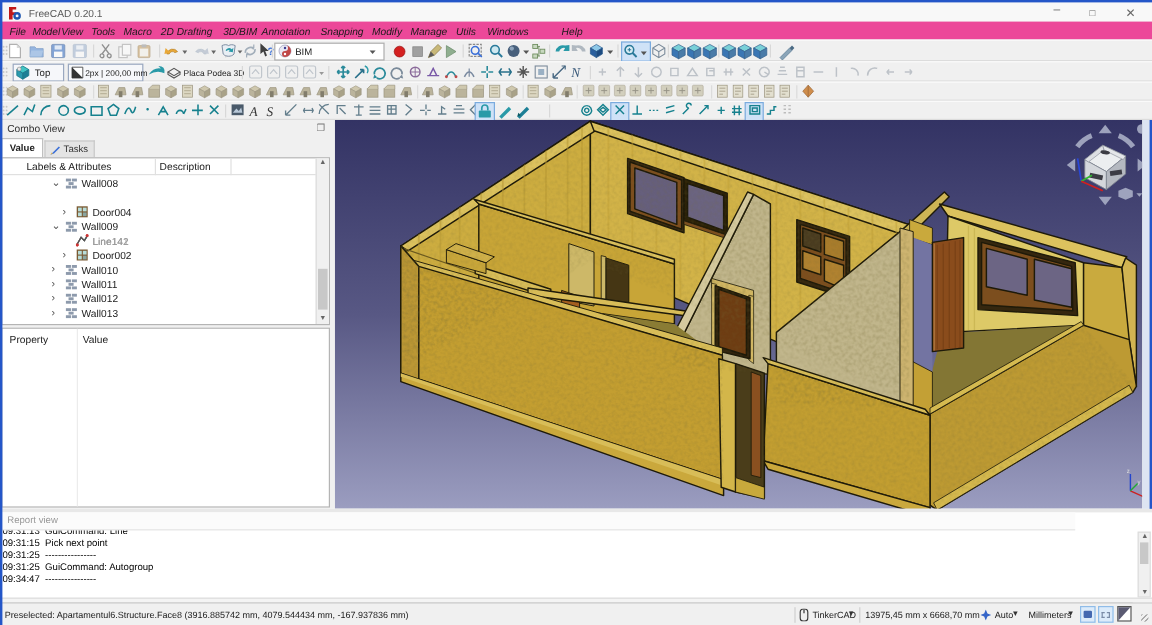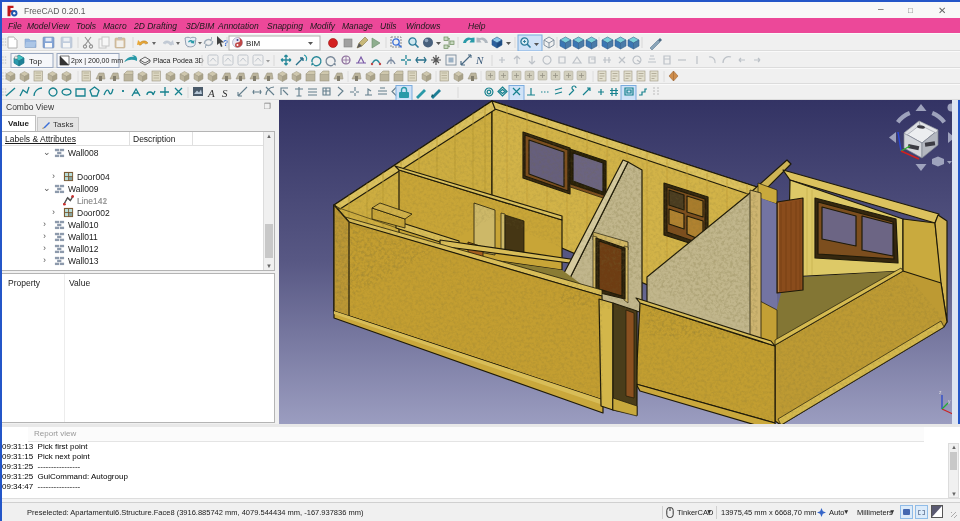--- a/index.html
+++ b/index.html
@@ -757,21 +757,21 @@
         <div style="position:absolute;left:37px;top:3px;width:42px;height:14px;background:#e4e4e4;border:1px solid #c8c8c8;border-bottom:none;font-size:8px;color:#333;padding-top:2px;">
           <svg style="position:absolute;left:3px;top:2px;" width="10" height="10" viewBox="0 0 10 10">
               <path d="M1 9 L3 7 L8 2 L9 3 L4 8 Z" fill="#3a6fd8"></path>
               <path d="M1 9 L3 8 L2 7 Z" fill="#e8b84a"></path>
             </svg>
           <span style="margin-left:15px;">Tasks</span>
         </div>
       </div>
       <div id="tree" style="position:absolute;left:1px;top:31px;width:274px;height:140px;background:#fff;border:1px solid #b4b4b4;font-size:8.5px;color:#1a1a1a;">
         <div style="position:absolute;left:0;top:0;width:272px;height:14px;border-bottom:1px solid #e0e0e0;">
-          <span style="position:absolute;left:3px;top:2px;text-decoration:underline;">Labels &amp; Attributes</span>
+          <span style="position:absolute;left:20px;top:2px;">Labels &amp; Attributes</span>
           <span style="position:absolute;left:131px;top:2px;">Description</span>
           <div style="position:absolute;left:127px;top:0;width:1px;height:14px;background:#e0e0e0;"></div>
           <div style="position:absolute;left:190px;top:0;width:1px;height:14px;background:#e0e0e0;"></div>
         </div>
         <div id="rows" style="position:absolute;left:0;top:15px;width:260px;height:124px;">
           <div class="trow" style="top:0px;">
               <span class="arr" style="left:41px;">⌄</span>
               <svg class="ticon" style="left:52px;" viewBox="0 0 12 12">
                 <g fill="#8d9aac">
                   <rect x="1" y="2" width="4.6" height="2.6"></rect>
@@ -1109,41 +1109,41 @@
 <path d="M 663,309 L 669,303" stroke="#22aa33"></path>
 </g>
 <text x="660" y="294" font-size="5" fill="#ddd">z</text>
 <text x="669" y="303" font-size="5" fill="#ddd">y</text>
 <text x="675" y="318" font-size="5" fill="#ddd">x</text>
 </svg>
     </div>
     <div id="rightgut"></div>
   </div>
   <div id="report">
-    <div style="position:absolute;left:0;top:0;width:896px;height:15px;background:#fbfbfb;border-bottom:1px solid #e4e4e4;margin-left:28px;">
+    <div style="position:absolute;left:0;top:0;width:896px;height:15px;background:#fbfbfb;border-bottom:1px solid #e4e4e4;">
       <span style="position:absolute;left:6px;top:2px;font-size:8px;color:#999;">Report view</span>
     </div>
     <div style="position:absolute;left:2px;top:15px;width:944px;height:56px;overflow:hidden;font-size:8px;color:#000;line-height:10px;">
-      <div>09:31:13&nbsp;&nbsp;Pick first point</div>
+      <div style="margin-top:-4px;">09:31:13&nbsp;&nbsp;GuiCommand: Line</div>
       <div>09:31:15&nbsp;&nbsp;Pick next point</div>
       <div>09:31:25&nbsp;&nbsp;----------------</div>
       <div>09:31:25&nbsp;&nbsp;GuiCommand: Autogroup</div>
       <div>09:34:47&nbsp;&nbsp;----------------</div>
     </div>
     <div style="position:absolute;right:1px;top:16px;width:11px;height:55px;background:#f0f0f0;border:1px solid #dcdcdc;">
       <div style="position:absolute;top:0px;left:2px;font-size:6px;color:#666;">▲</div>
       <div style="position:absolute;bottom:0px;left:2px;font-size:6px;color:#666;">▼</div>
       <div style="position:absolute;top:8px;left:1px;width:7px;height:18px;background:#c8c8c8;"></div>
     </div>
     <div style="position:absolute;left:0;top:71px;width:960px;height:7px;background:#f4f4f4;border-top:1px solid #ddd;">
         <div style="position:absolute;left:2px;top:3px;width:942px;height:2.5px;background:#9a9a9a;"></div>
       </div>
   </div>
   <div id="statusbar">
-    <span style="position:absolute;left:4px;top:5px;margin-left:23px;">Preselected: Apartamentul6.Structure.Face8 (3916.885742 mm, 4079.544434 mm, -167.937836 mm)</span>
+    <span style="position:absolute;left:4px;top:5px;">Preselected: Apartamentul6.Structure.Face8 (3916.885742 mm, 4079.544434 mm, -167.937836 mm)</span>
     <div style="position:absolute;left:662px;top:3px;width:1px;height:13px;background:#d0d0d0;"></div>
     <svg style="position:absolute;left:666px;top:4px;" width="8" height="11" viewBox="0 0 8 11">
         <rect x="0.8" y="0.5" width="6.4" height="10" rx="2.8" fill="none" stroke="#333" stroke-width="1"></rect>
         <line x1="4" y1="1" x2="4" y2="4" stroke="#333" stroke-width="1"></line>
       </svg>
     <span style="position:absolute;left:677px;top:5px;">TinkerCAD</span>
       <span style="position:absolute;left:706px;top:5px;color:#333;font-size:6.5px;">▼</span>
     <div style="position:absolute;left:716px;top:3px;width:1px;height:13px;background:#d0d0d0;"></div>
     <span style="position:absolute;left:721px;top:5px;">13975,45 mm x 6668,70 mm</span>
     <svg style="position:absolute;left:817px;top:5px;" width="9" height="9" viewBox="0 0 10 10">

